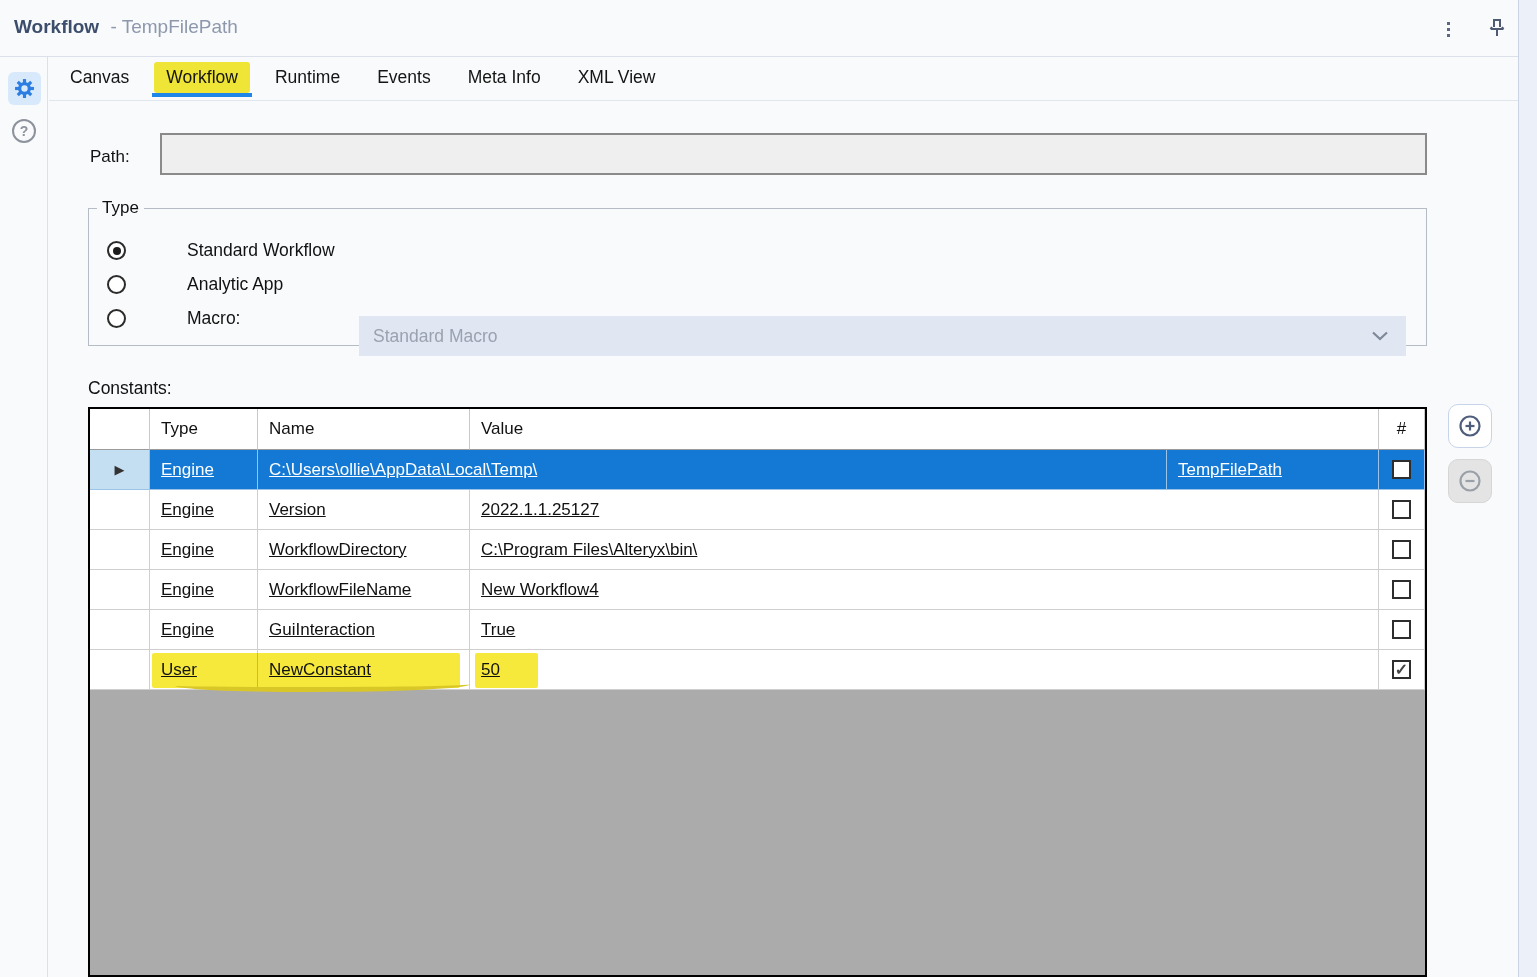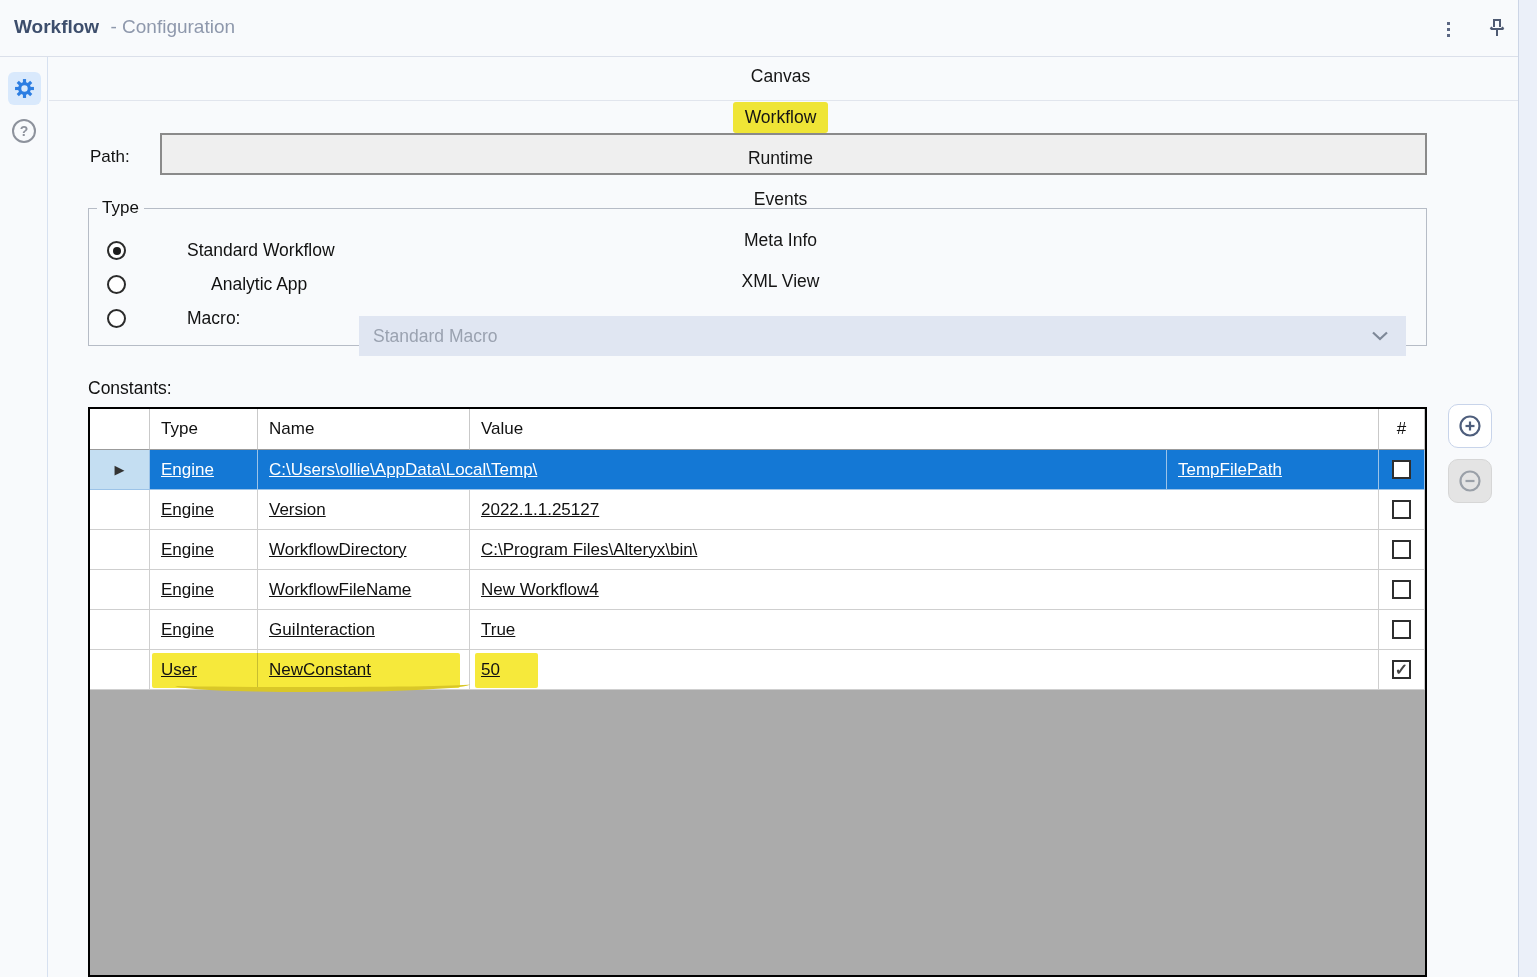--- a/index.html
+++ b/index.html
@@ -26,40 +26,40 @@
   .sidebar { position:absolute; left:0; top:57px; width:48px; height:920px;
     border-right:1px solid #d7e1f0; background:#f8fafc; }
   .gear-btn { position:absolute; left:8px; top:15px; width:33px; height:33px;
     background:#d9e9fc; border-radius:6px; display:flex; align-items:center; justify-content:center; cursor:pointer; }
   .help-btn { position:absolute; left:12px; top:62px; width:24px; height:24px;
     border:2px solid #8d929c; border-radius:50%; color:#8d929c; font-size:14px; font-weight:bold;
     display:flex; align-items:center; justify-content:center; cursor:pointer; }
 
   
   .tabstrip { position:absolute; left:49px; top:57px; width:1469px; height:44px;
-    border-bottom:1px solid #e1e5ed; display:flex; align-items:center; padding-left:11px;flex-direction:column; }
+    border-bottom:1px solid #e1e5ed; display:flex; align-items:center; padding-left:11px; }
   .tab { position:relative; font-size:17.5px; color:#151515; padding:9px 10px 11px 10px;
     margin-right:17px; cursor:pointer; white-space:nowrap; }
   .tab.active .tab-hl { position:absolute; left:-2px; right:-2px; top:4px; bottom:6px;
     background:#f6ea36; mix-blend-mode:multiply; border-radius:3px; }
   .tab.active .tab-underline { position:absolute; left:-4px; right:-4px; bottom:2px;
     height:4px; background:#1d86e8; }
   .tab-label { position:relative; z-index:1; }
 
   
   .path-label { position:absolute; left:90px; top:147px; font-size:17px; }
   .path-input { position:absolute; left:160px; top:133px; width:1267px; height:42px;
     background:#efefef; border:2px solid #8a8a8a; }
 
   
   .type-fieldset { position:absolute; left:88px; top:198px; width:1339px; height:148px;
     border:1px solid #b6bcc6; }
   .type-fieldset legend { margin-left:8px; padding:0 5px; font-size:17px; color:#111; }
   .radio-row { position:absolute; left:18px; display:flex; align-items:center; cursor:pointer; }
-  .radio-row.r0 { top:22px; } .radio-row.r1 { top:56px;gap:24px; } .radio-row.r2 { top:90px; }
+  .radio-row.r0 { top:22px; } .radio-row.r1 { top:56px; } .radio-row.r2 { top:90px; }
   .radio { width:19px; height:19px; border:2px solid #2b2b2b; border-radius:50%;
     background:#fff; margin-right:13px; position:relative; }
   .radio.checked::after { content:""; position:absolute; left:3.5px; top:3.5px;
     width:8px; height:8px; border-radius:50%; background:#1c1c1c; }
   .radio-label { font-size:17.5px;margin-left:48px; }
   .macro-dropdown { position:absolute; left:270px; top:98px; width:1047px; height:40px;
     background:#e0e6f2; border-radius:0; display:flex; align-items:center; cursor:default; }
   .macro-dropdown .dd-value { font-size:17.5px; color:#9aa2b0; padding-left:14px; flex:1; }
   .macro-dropdown .dd-chevron { margin-right:18px; display:flex; }
 
@@ -102,21 +102,21 @@
     display:flex; align-items:center; justify-content:center; cursor:pointer; }
   .add-btn { left:1448px; top:404px; background:#fff; border:1px solid #c8d4ea; }
   .remove-btn { left:1448px; top:459px; background:#e4e4e4; border:1px solid #d6d6d6; }
 </style>
 </head>
 <body>
 
 <div class="titlebar">
   <div class="title-wrap">
     <span class="title-bold">Workflow</span>
-    <span class="title-rest">- Configuration</span>
+    <span class="title-rest">- TempFilePath</span>
   </div>
   <div class="kebab">
       <i></i>
       <i></i>
       <i></i>
     </div>
   <div class="pin-btn">
     <svg width="24" height="26" viewBox="0 0 24 24" fill="none" stroke="#4e5a72" stroke-width="2">
       <path d="M8 4 H16 M9 4 V11 M15 4 V11 M7 11 L5.5 13 M17 11 L18.5 13 M5.5 13 H18.5 M12 13 V20"></path>
     </svg>

